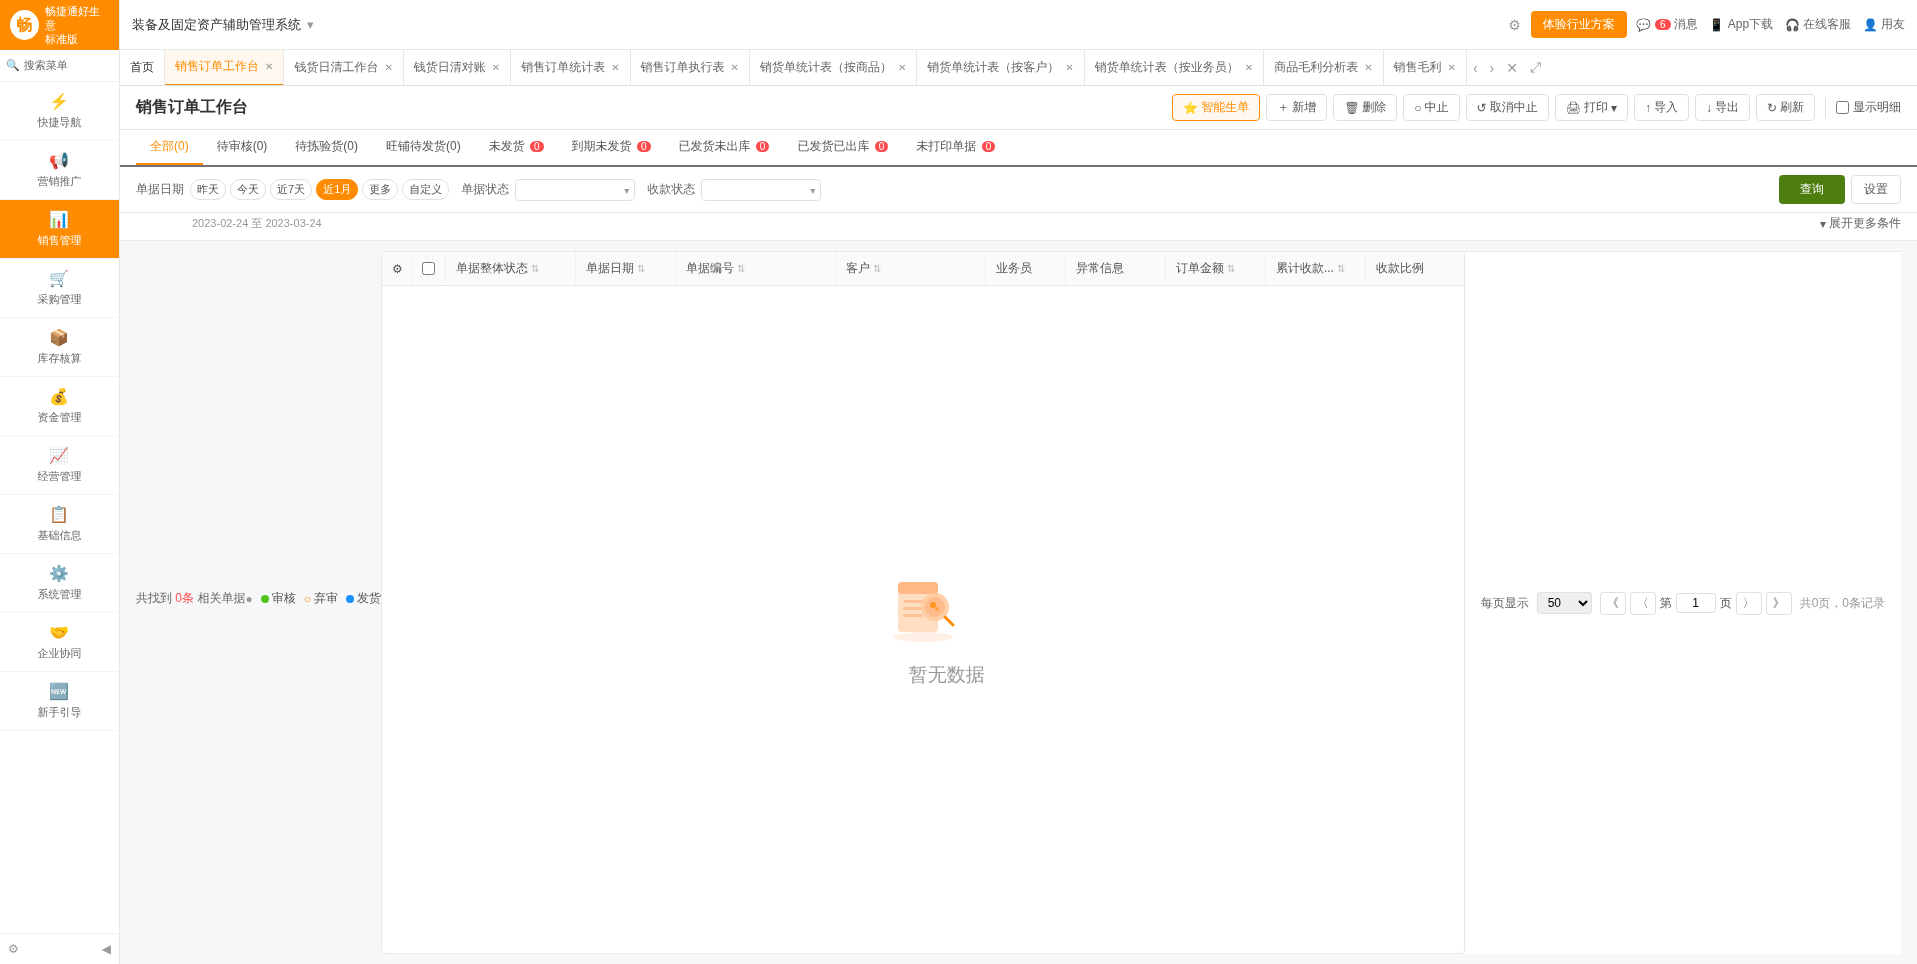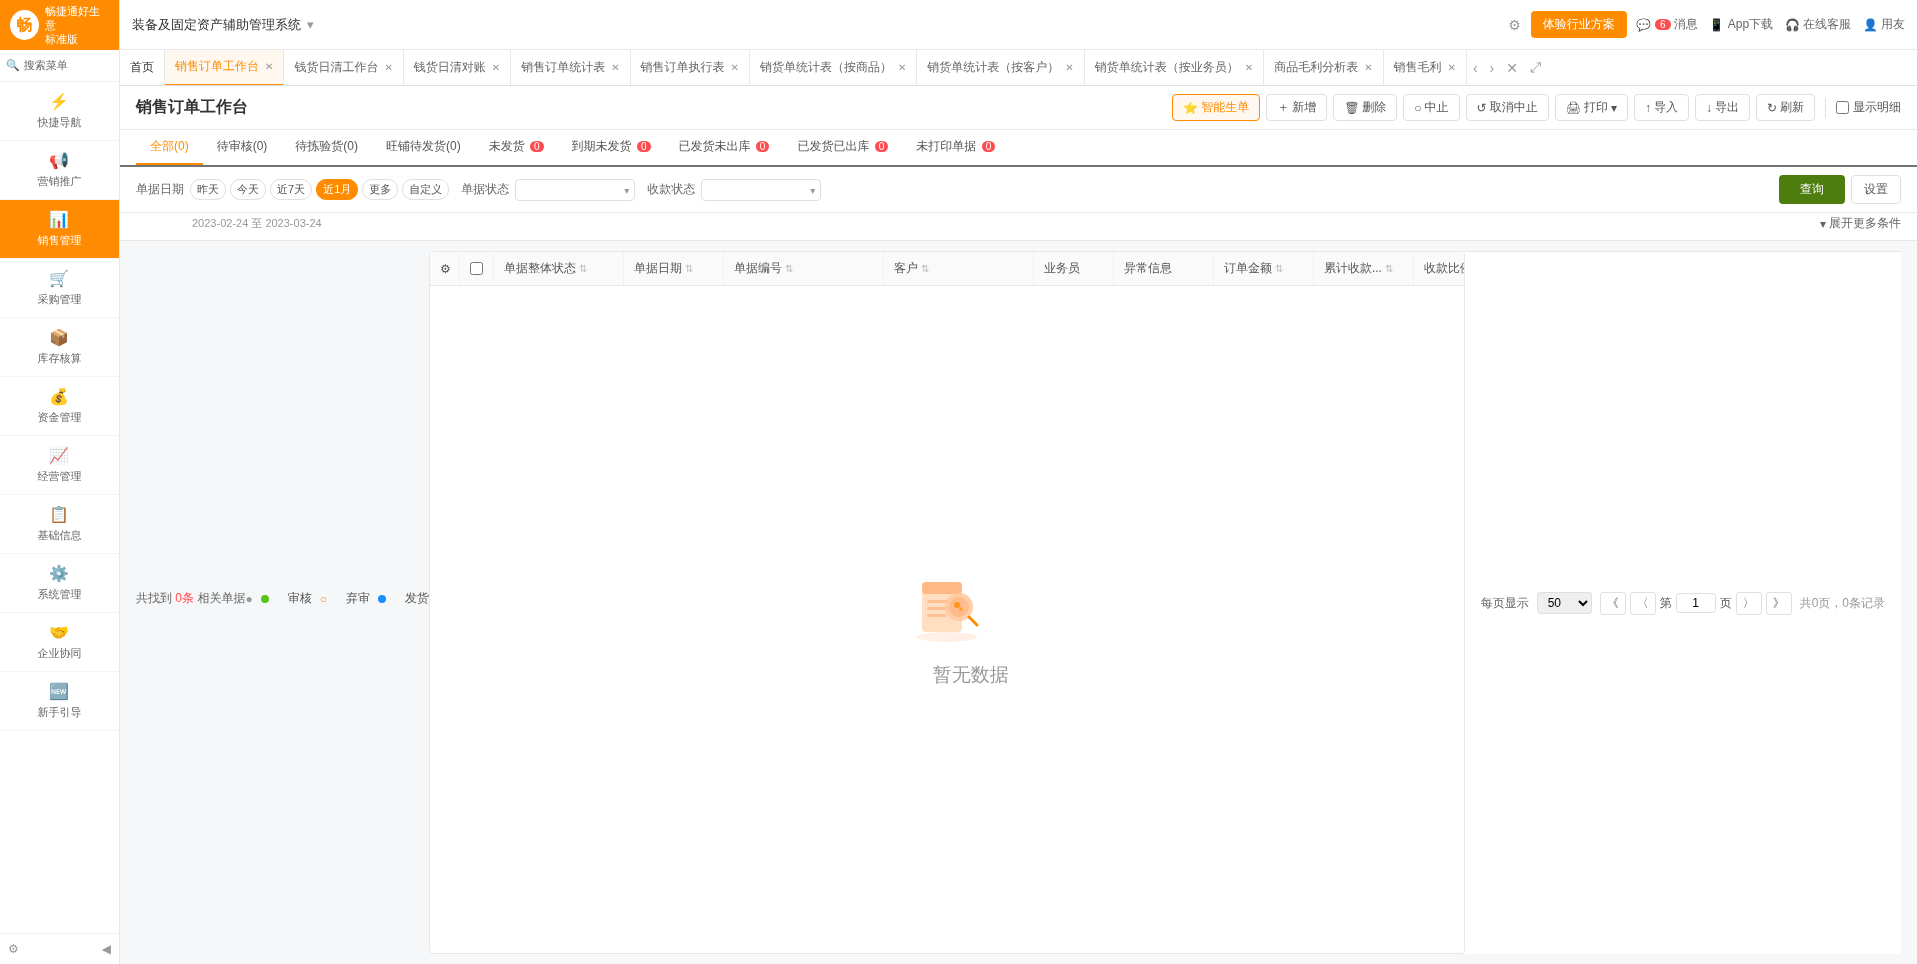--- a/index.html
+++ b/index.html
@@ -71,21 +71,21 @@
     .tf-tab { padding: 8px 14px; cursor: pointer; font-size: 12px; color: #555; border-bottom: 2px solid transparent; white-space: nowrap; }
     .tf-tab.active { color: #ff8c00; border-bottom: 2px solid #ff8c00; }
     .tf-tab .badge-red { background: #ff4d4f; color: #fff; border-radius: 10px; padding: 0 4px; font-size: 10px; margin-left: 2px; }
 
     
     .table-area { flex: 1; padding: 10px 16px; overflow: hidden; display: flex; }
     .table-info { display: flex; align-items: center; justify-content: space-between; margin-bottom: 8px; }
     .table-count { font-size: 12px; color: #666; }
     .table-count em { color: #ff4d4f; font-style: normal; }
     .table-batch-actions { display: flex; align-items: center; gap: 8px; font-size: 12px; }
-    .batch-btn { display: flex; align-items: center; gap: 19px; color: #555; cursor: pointer; justify-content: space-between; }
+    .batch-btn { display: flex; align-items: center; gap: 3px; color: #555; cursor: pointer; justify-content: space-between; }
     .batch-btn .dot { width: 8px; height: 8px; border-radius: 50%; display: inline-block; }
     .batch-btn .dot.green { background: #52c41a; }
     .batch-btn .dot.blue { background: #1890ff; }
 
     
     .data-table { background: #fff; border: 1px solid #e8e8e8; border-radius: 4px; overflow: hidden; flex: 1; display: flex; flex-direction: column; }
     .table-header { display: flex; align-items: center; background: #fafafa; border-bottom: 1px solid #e8e8e8; font-size: 12px; color: #555; font-weight: 500; }
     .th { padding: 8px 10px; display: flex; align-items: center; gap: 3px; flex-shrink: 0; border-right: 1px solid #f0f0f0; white-space: nowrap; }
     .th .sort-icon { color: #bbb; font-size: 10px; display: flex; flex-direction: column; line-height: 1; }
     .table-body { flex: 1; display: flex; flex-direction: column; align-items: center; justify-content: center; }

